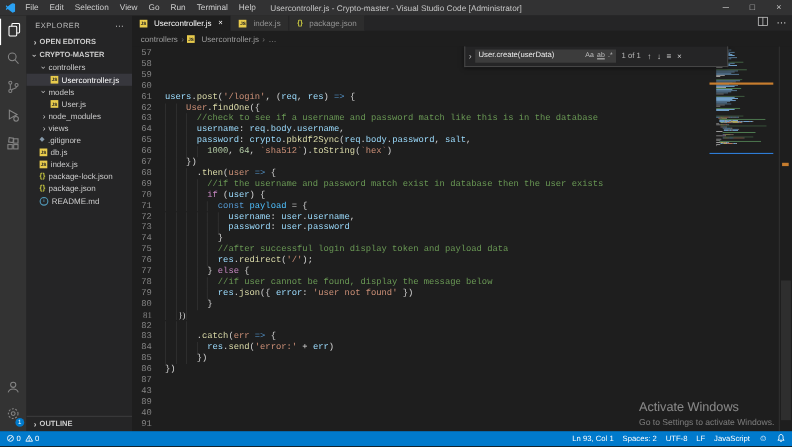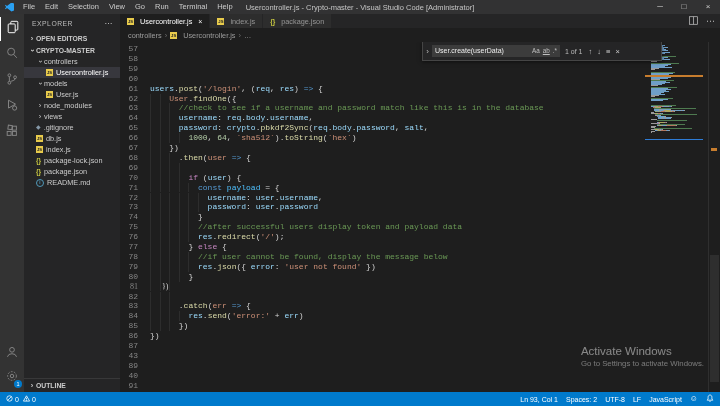--- a/index.html
+++ b/index.html
@@ -74,21 +74,21 @@
   
   .minimap{position:absolute;left:525px;top:0;width:62px;bottom:0;}
   .mrow{position:absolute;left:6px;height:1px;display:flex;overflow:hidden;max-width:52px;}
   .mrow b{height:1px;flex:none;}
   .mmatch{position:absolute;left:0;width:58px;height:2px;background:#c77d2e;}
   .mcursor{position:absolute;left:0;width:58px;height:1.5px;background:#2e7cd6;}
   .ruler{position:absolute;right:0;top:0;width:11px;bottom:0;border-left:1px solid rgba(255,255,255,.08);}
   .ruler .slider{position:absolute;left:1px;right:1px;top:213px;height:127px;background:rgba(121,121,121,.18);}
   .ruler .mark{position:absolute;left:2px;top:106px;width:6px;height:3px;background:#c77d2e;}
   
-  .watermark{position:absolute;right:16px;bottom:24px;pointer-events:none;}
+  .watermark{position:absolute;right:16px;bottom:4px;pointer-events:none;}
   .watermark .t1{font-size:11.5px;color:rgba(255,255,255,.47);}
   .watermark .t2{font-size:7.8px;color:rgba(255,255,255,.40);margin-top:2px;}
   
   .statusbar{position:absolute;left:0;right:0;bottom:0;height:14px;background:#007acc;color:#ffffff;
              display:flex;align-items:center;justify-content:space-between;font-size:7px;padding:0 6px;z-index:30;}
   .sb-group{display:flex;align-items:center;gap:8px;white-space:nowrap;}
   .sb-group.left{gap:4px;}
   .sb-item{display:flex;align-items:center;gap:2px;}
   .statusbar svg{stroke:#ffffff;fill:none;stroke-width:.8;}
 </style>
@@ -276,27 +276,27 @@
         <div class="cline" style="top: 21.8px;"><span class="lnum">59</span><span class="ctext"></span></div>
         <div class="cline" style="top: 31.7px;"><span class="lnum">60</span></div>
         <div class="cline" style="top: 41.6px;"><span class="lnum">61</span><span class="ctext"><span class="tk-v">users</span><span class="tk-p">.</span><span class="tk-f">post</span><span class="tk-p">(</span><span class="tk-s">'/login'</span><span class="tk-p">, (</span><span class="tk-v">req</span><span class="tk-p">, </span><span class="tk-v">res</span><span class="tk-p">) </span><span class="tk-d">=&gt;</span><span class="tk-p"> {</span></span></div>
         <div class="cline" style="top: 51.5px;"><span class="lnum">62</span><span class="ctext"><i style="left: 0px;"></i><i style="left: 9.6px;"></i><span class="tk-w">    </span><span class="tk-u">User</span><span class="tk-p">.</span><span class="tk-f">findOne</span><span class="tk-p">({</span></span></div>
         <div class="cline" style="top: 61.4px;"><span class="lnum">63</span><span class="ctext"><i style="left: 0px;"></i><i style="left: 9.6px;"></i><i style="left: 19.2px;"></i><span class="tk-w">      </span><span class="tk-c">//check to see if a username and password match like this is in the database</span></span></div>
         <div class="cline" style="top: 71.3px;"><span class="lnum">64</span><span class="ctext"><i style="left: 0px;"></i><i style="left: 9.6px;"></i><i style="left: 19.2px;"></i><span class="tk-w">      </span><span class="tk-v">username</span><span class="tk-p">: </span><span class="tk-v">req</span><span class="tk-p">.</span><span class="tk-v">body</span><span class="tk-p">.</span><span class="tk-v">username</span><span class="tk-p">,</span></span></div>
         <div class="cline" style="top: 81.2px;"><span class="lnum">65</span><span class="ctext"><i style="left: 0px;"></i><i style="left: 9.6px;"></i><i style="left: 19.2px;"></i><span class="tk-w">      </span><span class="tk-v">password</span><span class="tk-p">: </span><span class="tk-v">crypto</span><span class="tk-p">.</span><span class="tk-f">pbkdf2Sync</span><span class="tk-p">(</span><span class="tk-v">req</span><span class="tk-p">.</span><span class="tk-v">body</span><span class="tk-p">.</span><span class="tk-v">password</span><span class="tk-p">, </span><span class="tk-v">salt</span><span class="tk-p">,</span></span></div>
         <div class="cline" style="top: 91.1px;"><span class="lnum">66</span><span class="ctext"><i style="left: 0px;"></i><i style="left: 9.6px;"></i><i style="left: 19.2px;"></i><i style="left: 28.8px;"></i><span class="tk-w">        </span><span class="tk-n">1000</span><span class="tk-p">, </span><span class="tk-n">64</span><span class="tk-p">, </span><span class="tk-s">`sha512`</span><span class="tk-p">).</span><span class="tk-f">toString</span><span class="tk-p">(</span><span class="tk-s">`hex`</span><span class="tk-p">)</span></span></div>
         <div class="cline" style="top: 101px;"><span class="lnum">67</span><span class="ctext"><i style="left: 0px;"></i><i style="left: 9.6px;"></i><span class="tk-p">    })</span></span></div>
         <div class="cline" style="top: 110.9px;"><span class="lnum">68</span><span class="ctext"><i style="left: 0px;"></i><i style="left: 9.6px;"></i><i style="left: 19.2px;"></i><span class="tk-p">      .</span><span class="tk-f">then</span><span class="tk-p">(</span><span class="tk-u">user</span><span class="tk-p"> </span><span class="tk-d">=&gt;</span><span class="tk-p"> {</span></span></div>
-        <div class="cline" style="top: 120.8px;"><span class="lnum">69</span><span class="ctext"><i style="left: 0px;"></i><i style="left: 9.6px;"></i><i style="left: 19.2px;"></i><i style="left: 28.8px;"></i><span class="tk-w">        </span></span></div>
+        <div class="cline" style="top: 120.8px;"><span class="lnum">69</span><span class="ctext"><i style="left: 0px;"></i><i style="left: 9.6px;"></i><i style="left: 19.2px;"></i><i style="left: 28.8px;"></i><span class="tk-w">        </span><span class="tk-c">//if the username and password match exist in database then the user exists</span></span></div>
         <div class="cline" style="top: 130.7px;"><span class="lnum">70</span><span class="ctext"><i style="left: 0px;"></i><i style="left: 9.6px;"></i><i style="left: 19.2px;"></i><i style="left: 28.8px;"></i><span class="tk-w">        </span><span class="tk-k">if</span><span class="tk-p"> (</span><span class="tk-v">user</span><span class="tk-p">) {</span></span></div>
         <div class="cline" style="top: 140.6px;"><span class="lnum">71</span><span class="ctext"><i style="left: 0px;"></i><i style="left: 9.6px;"></i><i style="left: 19.2px;"></i><i style="left: 28.8px;"></i><i style="left: 38.4px;"></i><span class="tk-w">          </span><span class="tk-d">const</span><span class="tk-p"> </span><span class="tk-b">payload</span><span class="tk-p"> = {</span></span></div>
         <div class="cline" style="top: 150.5px;"><span class="lnum">72</span><span class="ctext"><i style="left: 0px;"></i><i style="left: 9.6px;"></i><i style="left: 19.2px;"></i><i style="left: 28.8px;"></i><i style="left: 38.4px;"></i><i style="left: 48px;"></i><span class="tk-w">            </span><span class="tk-v">username</span><span class="tk-p">: </span><span class="tk-v">user</span><span class="tk-p">.</span><span class="tk-v">username</span><span class="tk-p">,</span></span></div>
         <div class="cline" style="top: 160.4px;"><span class="lnum">73</span><span class="ctext"><i style="left: 0px;"></i><i style="left: 9.6px;"></i><i style="left: 19.2px;"></i><i style="left: 28.8px;"></i><i style="left: 38.4px;"></i><i style="left: 48px;"></i><span class="tk-w">            </span><span class="tk-v">password</span><span class="tk-p">: </span><span class="tk-v">user</span><span class="tk-p">.</span><span class="tk-v">password</span></span></div>
         <div class="cline" style="top: 170.3px;"><span class="lnum">74</span><span class="ctext"><i style="left: 0px;"></i><i style="left: 9.6px;"></i><i style="left: 19.2px;"></i><i style="left: 28.8px;"></i><i style="left: 38.4px;"></i><span class="tk-p">          }</span></span></div>
-        <div class="cline" style="top: 180.2px;"><span class="lnum">75</span><span class="ctext"><i style="left: 0px;"></i><i style="left: 9.6px;"></i><i style="left: 19.2px;"></i><i style="left: 28.8px;"></i><i style="left: 38.4px;"></i><span class="tk-w">          </span><span class="tk-c">//after successful users display token and payload data</span></span></div>
+        <div class="cline" style="top: 180.2px;"><span class="lnum">75</span><span class="ctext"><i style="left: 0px;"></i><i style="left: 9.6px;"></i><i style="left: 19.2px;"></i><i style="left: 28.8px;"></i><i style="left: 38.4px;"></i><span class="tk-w">          </span><span class="tk-c">//after successful login display token and payload data</span></span></div>
         <div class="cline" style="top: 190.1px;"><span class="lnum">76</span><span class="ctext"><i style="left: 0px;"></i><i style="left: 9.6px;"></i><i style="left: 19.2px;"></i><i style="left: 28.8px;"></i><i style="left: 38.4px;"></i><span class="tk-w">          </span><span class="tk-v">res</span><span class="tk-p">.</span><span class="tk-f">redirect</span><span class="tk-p">(</span><span class="tk-s">'/'</span><span class="tk-p">);</span></span></div>
         <div class="cline" style="top: 200px;"><span class="lnum">77</span><span class="ctext"><i style="left: 0px;"></i><i style="left: 9.6px;"></i><i style="left: 19.2px;"></i><i style="left: 28.8px;"></i><span class="tk-p">        } </span><span class="tk-k">else</span><span class="tk-p"> {</span></span></div>
         <div class="cline" style="top: 209.9px;"><span class="lnum">78</span><span class="ctext"><i style="left: 0px;"></i><i style="left: 9.6px;"></i><i style="left: 19.2px;"></i><i style="left: 28.8px;"></i><i style="left: 38.4px;"></i><span class="tk-w">          </span><span class="tk-c">//if user cannot be found, display the message below</span></span></div>
         <div class="cline" style="top: 219.8px;"><span class="lnum">79</span><span class="ctext"><i style="left: 0px;"></i><i style="left: 9.6px;"></i><i style="left: 19.2px;"></i><i style="left: 28.8px;"></i><i style="left: 38.4px;"></i><span class="tk-w">          </span><span class="tk-v">res</span><span class="tk-p">.</span><span class="tk-f">json</span><span class="tk-p">({ </span><span class="tk-v">error</span><span class="tk-p">: </span><span class="tk-s">'user not found'</span><span class="tk-p"> })</span></span></div>
         <div class="cline" style="top: 229.7px;"><span class="lnum">80</span><span class="ctext"><i style="left: 0px;"></i><i style="left: 9.6px;"></i><i style="left: 19.2px;"></i><i style="left: 28.8px;"></i><span class="tk-p">        }</span></span></div>
         <div class="cline" style="top: 239.6px; font-family: Liberation Serif, serif;"><span class="lnum">81</span><span class="ctext"><i style="left: 0px;"></i><i style="left: 9.6px;"></i><i style="left: 19.2px;"></i><span class="tk-p">      })</span></span></div>
         <div class="cline" style="top: 249.5px;"><span class="lnum">82</span><span class="ctext"><i style="left: 0px;"></i><i style="left: 9.6px;"></i><i style="left: 19.2px;"></i><span class="tk-w">      </span></span></div>
         <div class="cline" style="top: 259.4px;"><span class="lnum">83</span><span class="ctext"><i style="left: 0px;"></i><i style="left: 9.6px;"></i><i style="left: 19.2px;"></i><span class="tk-p">      .</span><span class="tk-f">catch</span><span class="tk-p">(</span><span class="tk-u">err</span><span class="tk-p"> </span><span class="tk-d">=&gt;</span><span class="tk-p"> {</span></span></div>
         <div class="cline" style="top: 269.3px;"><span class="lnum">84</span><span class="ctext"><i style="left: 0px;"></i><i style="left: 9.6px;"></i><i style="left: 19.2px;"></i><i style="left: 28.8px;"></i><span class="tk-w">        </span><span class="tk-v">res</span><span class="tk-p">.</span><span class="tk-f">send</span><span class="tk-p">(</span><span class="tk-s">'error:'</span><span class="tk-p"> + </span><span class="tk-v">err</span><span class="tk-p">)</span></span></div>
         <div class="cline" style="top: 279.2px;"><span class="lnum">85</span><span class="ctext"><i style="left: 0px;"></i><i style="left: 9.6px;"></i><i style="left: 19.2px;"></i><span class="tk-p">      })</span></span></div>

